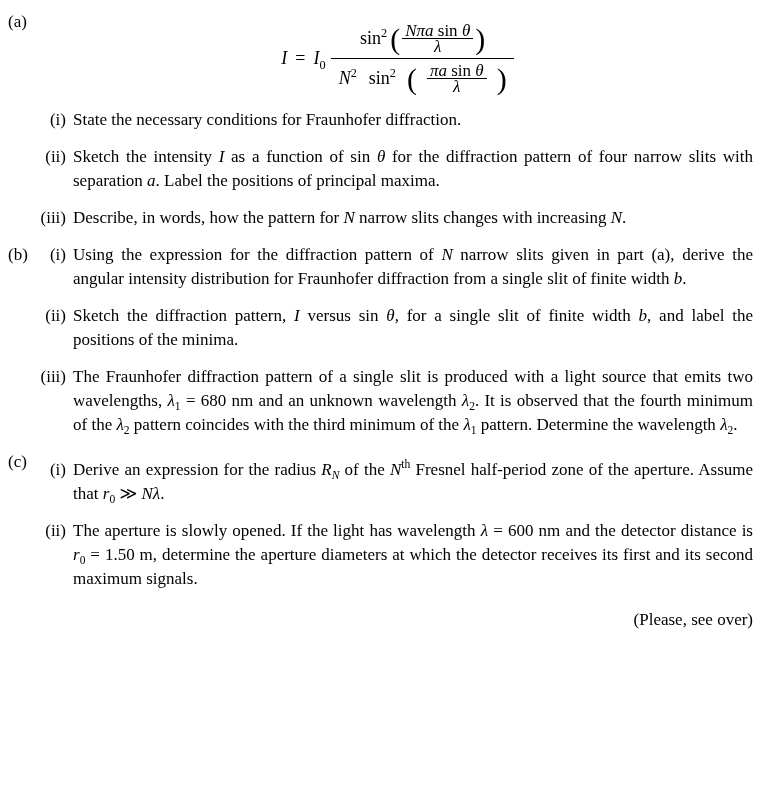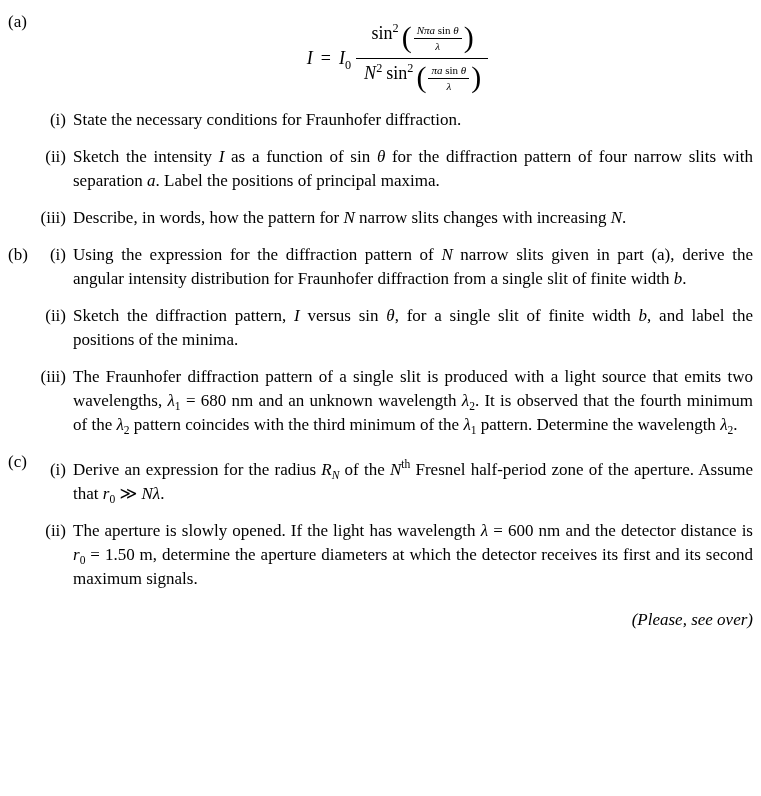--- a/index.html
+++ b/index.html
@@ -23,29 +23,29 @@
   .slbl { flex:0 0 33px; box-sizing:border-box; padding-right:7px; text-align:right; white-space:nowrap; }
   .stext { flex:1; min-width:0; text-align:justify; }
   i, .mi { font-style:italic; }
   sub { font-size:68%; line-height:0; }
   sup { font-size:68%; line-height:0; }
   
   .eq { display:flex; justify-content:center; align-items:center; margin:13px 0 14px 0; font-size:18px; line-height:1.2; }
   .eq .tok { display:inline; margin:0 2px; }
   .eq .rel { margin:0 6px; }
   .mfrac { display:inline-flex; flex-direction:column; align-items:center; margin-left:3px; }
-  .fnum, .fden { display:flex; align-items:flex-start; padding:0 6px; }
+  .fnum, .fden { display:flex; align-items:center; padding:0 6px; }
   .fnum { padding-bottom:4px; }
-  .fden { border-top:1px solid #000; padding-top:4px; }
+  .fden { border-top:1px solid #000; padding-top:4px;gap:8px; }
   .bigp { font-size:30px; line-height:0.9; font-weight:400; margin:0 1px; }
-  .sfrac { display:inline-flex; flex-direction:column; font-size:11px; line-height:15px; margin:0 1px; }
+  .sfrac { display:inline-flex; flex-direction:column; font-size:17px; line-height:15px; margin:0 1px; }
   .snum, .sden { text-align:center; padding:0 3px; }
   .sden { border-top:1px solid #000; }
   .op { font-style:normal; }
-  .footer { text-align:right; font-style:italic; margin-top:17px; }
+  .footer { text-align:right; margin-top:17px; }
 </style>
 </head>
 <body>
 
 <div class="page">
 
   <div class="row">
     <span class="lbl">(a)</span>
     <div class="rbody">
 

